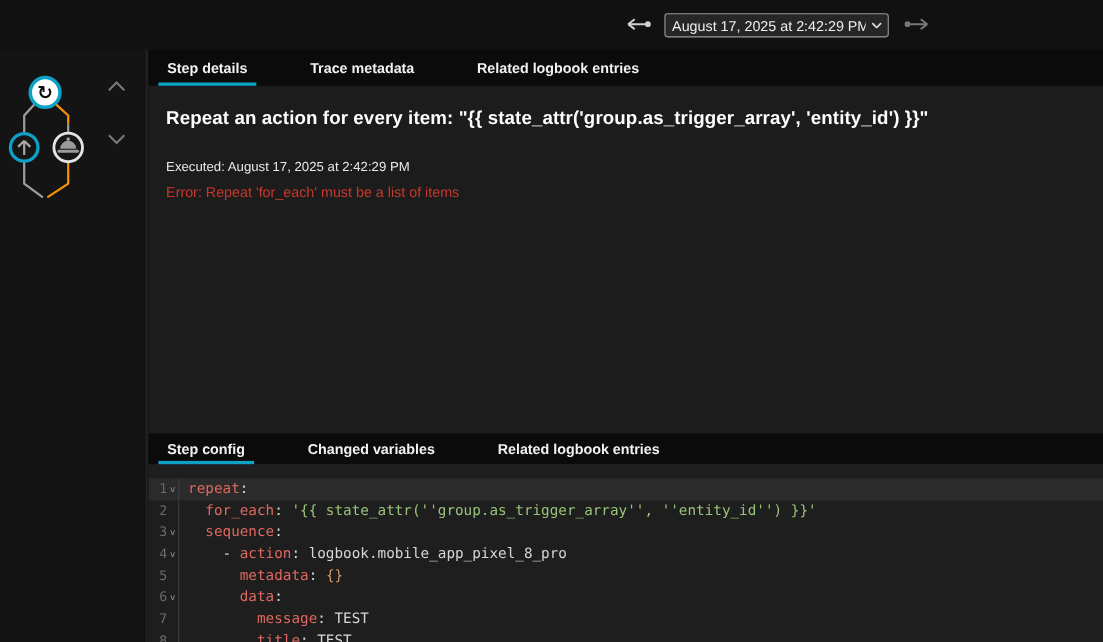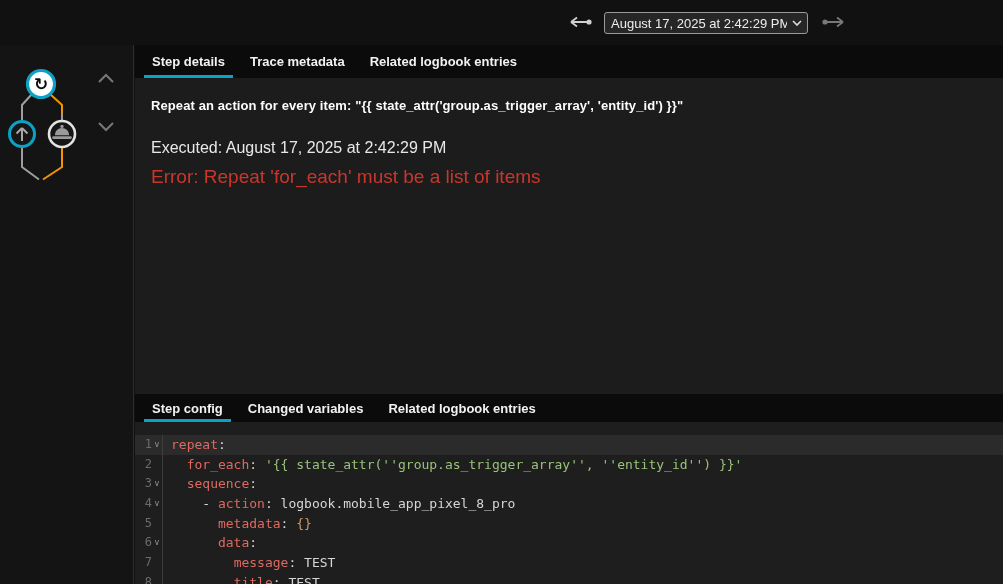--- a/index.html
+++ b/index.html
@@ -22,32 +22,32 @@
   .sidebar { position:absolute; left:0; top:45px; width:134px; height:539px;
              background:#141414; border-right:1px solid #2d2d2d; }
   .graph-svg { position:absolute; left:0; top:0; }
   .node-circle { cursor:pointer; }
   .nav-btn { position:absolute; left:96px; width:20px; height:16px; background:none; border:none; cursor:pointer; }
   .nav-up { top:26px; } .nav-down { top:74px; }
 
   
   .content { position:absolute; left:135px; top:45px; width:868px; height:539px;
              background:#1c1c1c; display:flex; flex-direction:column; }
-  .tabbar { background:#0b0b0b; display:flex; align-items:stretch; padding-left:9px; flex:0 0 auto; }
+  .tabbar { background:#0b0b0b; display:flex; align-items:stretch; padding-left:9px; flex:0 0 auto;gap:32px; }
   .tabbar.top { height:33px; }
   .tabbar.bottom { height:28px;margin-top:44px; }
   .tab { position:relative; display:flex; align-items:center; padding:0 8px; margin-right:9px;
          color:#f2f2f2; font-size:13px; font-weight:700; cursor:pointer; white-space:nowrap; }
   .tab.active::after { content:""; position:absolute; left:0; right:0; bottom:0; height:3px;
                        background:var(--accent,#0da2c5); }
 
   .details { flex:0 0 272px; padding:20px 16px 0 16px; }
-  .details h2 { color:#fdfdfd; font-size:13px; font-weight:700; letter-spacing:.1px; }
-  .executed { margin-top:26px; color:#e8e8e8; font-size:16px; }
-  .error-line { margin-top:9px; color:var(--error,#c9372c); font-size:19px; }
+  .details h2 { color:#fdfdfd; font-size:17px; font-weight:700; letter-spacing:.1px; }
+  .executed { margin-top:26px; color:#e8e8e8; font-size:12px; }
+  .error-line { margin-top:9px; color:var(--error,#c9372c); font-size:13px; }
 
   
   .editor { flex:1 1 auto; background:#1e1e1e; padding-top:13px; overflow:hidden;
             font-family:"DejaVu Sans Mono", monospace; font-size:13px; line-height:19.7px; }
   .cl { display:flex; height:19.7px; }
   .cl.active { background:#2b2b2b; }
   .gut { flex:0 0 28px; display:flex; justify-content:flex-end; align-items:center;
          border-right:1px solid #3d3d3d; }
   .num { color:var(--linenum,#6b6b6b); font-size:12px; }
   .fold { width:10px; font-size:8px; color:#9a9a9a; text-align:center; cursor:pointer; }

